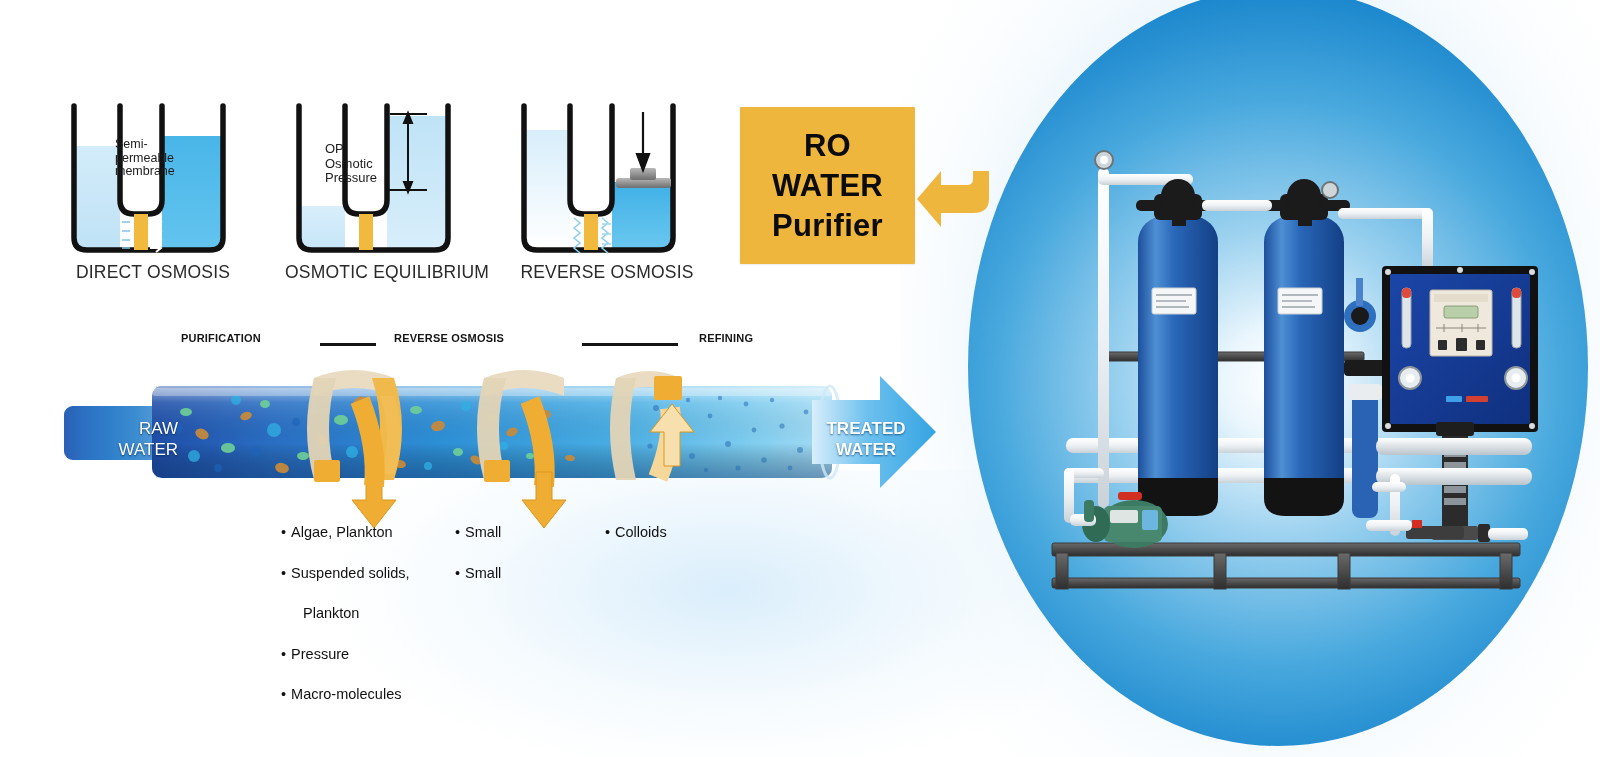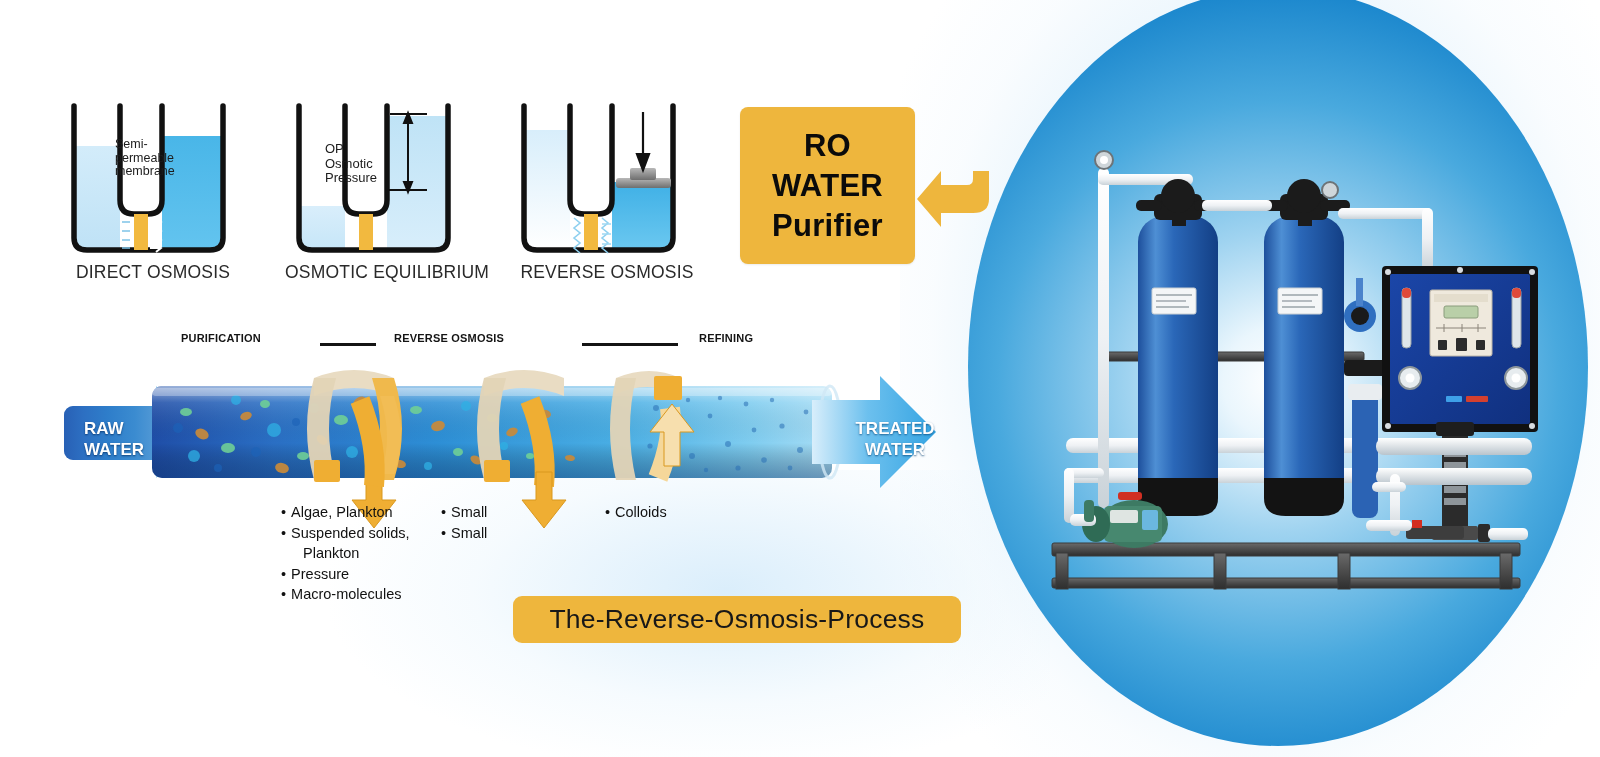--- a/index.html
+++ b/index.html
@@ -39,21 +39,21 @@
     font-size:12.5px;line-height:13.5px;color:#1c1c1c;
   }
   .oplabel{
     position:absolute;left:40px;top:42px;width:74px;
     font-size:13px;line-height:14.5px;color:#1c1c1c;
   }
 
   
   .ro-badge{
     position:absolute;left:740px;top:107px;width:175px;height:157px;
-    background:#eeb63d;border-radius:8px;
+    background:#eeb63d;border-radius:1px;
     display:flex;flex-direction:column;align-items:center;justify-content:center;
     box-shadow:0 1px 2px rgba(0,0,0,.08);
   }
   .ro-badge div{
     font-weight:bold;color:#0b0b0b;font-size:31px;line-height:40px;letter-spacing:.3px;
     text-align:center;
   }
   .ro-arrow{position:absolute;left:915px;top:155px;width:76px;height:86px;}
 
   
@@ -75,23 +75,23 @@
     position:absolute;top:2px;font-weight:bold;font-size:11px;letter-spacing:.2px;
     color:#141414;white-space:nowrap;
   }
   .sh1{left:121px;} .sh2{left:334px;} .sh3{left:639px;text-align:center;}
   .shline{position:absolute;top:13px;height:2.5px;background:#141414;}
   .shl1{left:260px;width:56px;} .shl2{left:522px;width:96px;}
 
   .bullets{position:absolute;top:172px;left:0;width:880px;}
   .bcol{position:absolute;font-size:14.5px;line-height:20.5px;color:#111;}
   .bc1{left:221px;width:150px;}
-  .bc2{left:381px;width:110px;}
+  .bc2{left:395px;width:110px;}
   .bc3{left:545px;width:130px;}
-  .bcol .li{white-space:nowrap;}
+  .bcol .li{white-space:nowrap;margin-top:20px;}
   .bcol .li:before{content:"\2022";margin-right:5px;}
   .bcol .li.cont:before{content:"";margin-right:0;padding-left:11px;}
   .bcol .li.cont{padding-left:11px;}
 
   
   .caption{
     position:absolute;left:513px;top:596px;width:448px;height:47px;
     background:#eeb63d;border-radius:9px;
     display:flex;align-items:center;justify-content:center;
   }
@@ -592,27 +592,27 @@
       <path d="M598 118 q16 -40 12 -70" fill="none" stroke="#f5d79a" stroke-width="20" stroke-linecap="butt"></path>
       <g>
         <path d="M596 112 l0 -34 l14 0 l-22 -28 l-22 28 l14 0 l0 34 Z" fill="#f7dfae" stroke="#d9981f" stroke-width="1" transform="translate(24,-6)"></path>
       </g>
 
       <g>
         <path d="M752 40 L820 40 L820 16 L876 72 L820 128 L820 104 L752 104 Z" fill="url(#arrowout)"></path>
       </g>
     </svg>
 
-    <div style="position:absolute;left:24px;top:88px;width:100px;text-align:left;color:#ffffff;
-                font-weight:bold;font-size:17px;line-height:21px;text-shadow:0 1px 2px rgba(0,40,90,.75);">
+    <div style="position:absolute;left:18px;top:88px;width:100px;text-align:right;color:#ffffff;
+                font-weight:normal;font-size:17px;line-height:21px;text-shadow:0 1px 2px rgba(0,40,90,.75);">
       <div>RAW</div>
       <div>WATER</div>
     </div>
     <div style="position:absolute;left:752px;top:88px;width:108px;text-align:center;color:#ffffff;
-                font-weight:bold;font-size:17px;line-height:21px;text-shadow:0 1px 2px rgba(0,60,110,.7);margin-left:29px;">
+                font-weight:bold;font-size:17px;line-height:21px;text-shadow:0 1px 2px rgba(0,60,110,.7);">
       <div>TREATED</div>
       <div>WATER</div>
     </div>
 
     <div class="bullets">
       <div class="bcol bc1">
         <div class="li">Algae, Plankton</div>
         <div class="li">Suspended solids,</div>
         <div class="li cont">Plankton</div>
         <div class="li">Pressure</div>
@@ -621,17 +621,14 @@
       <div class="bcol bc2">
         <div class="li">Small</div>
         <div class="li">Small</div>
       </div>
       <div class="bcol bc3">
         <div class="li">Colloids</div>
       </div>
     </div>
   </div>
 
-  <div class="caption">
-    <span>The-Reverse-Osmosis-Process</span>
-  </div>
 
 </div>
 
 </body></html>

